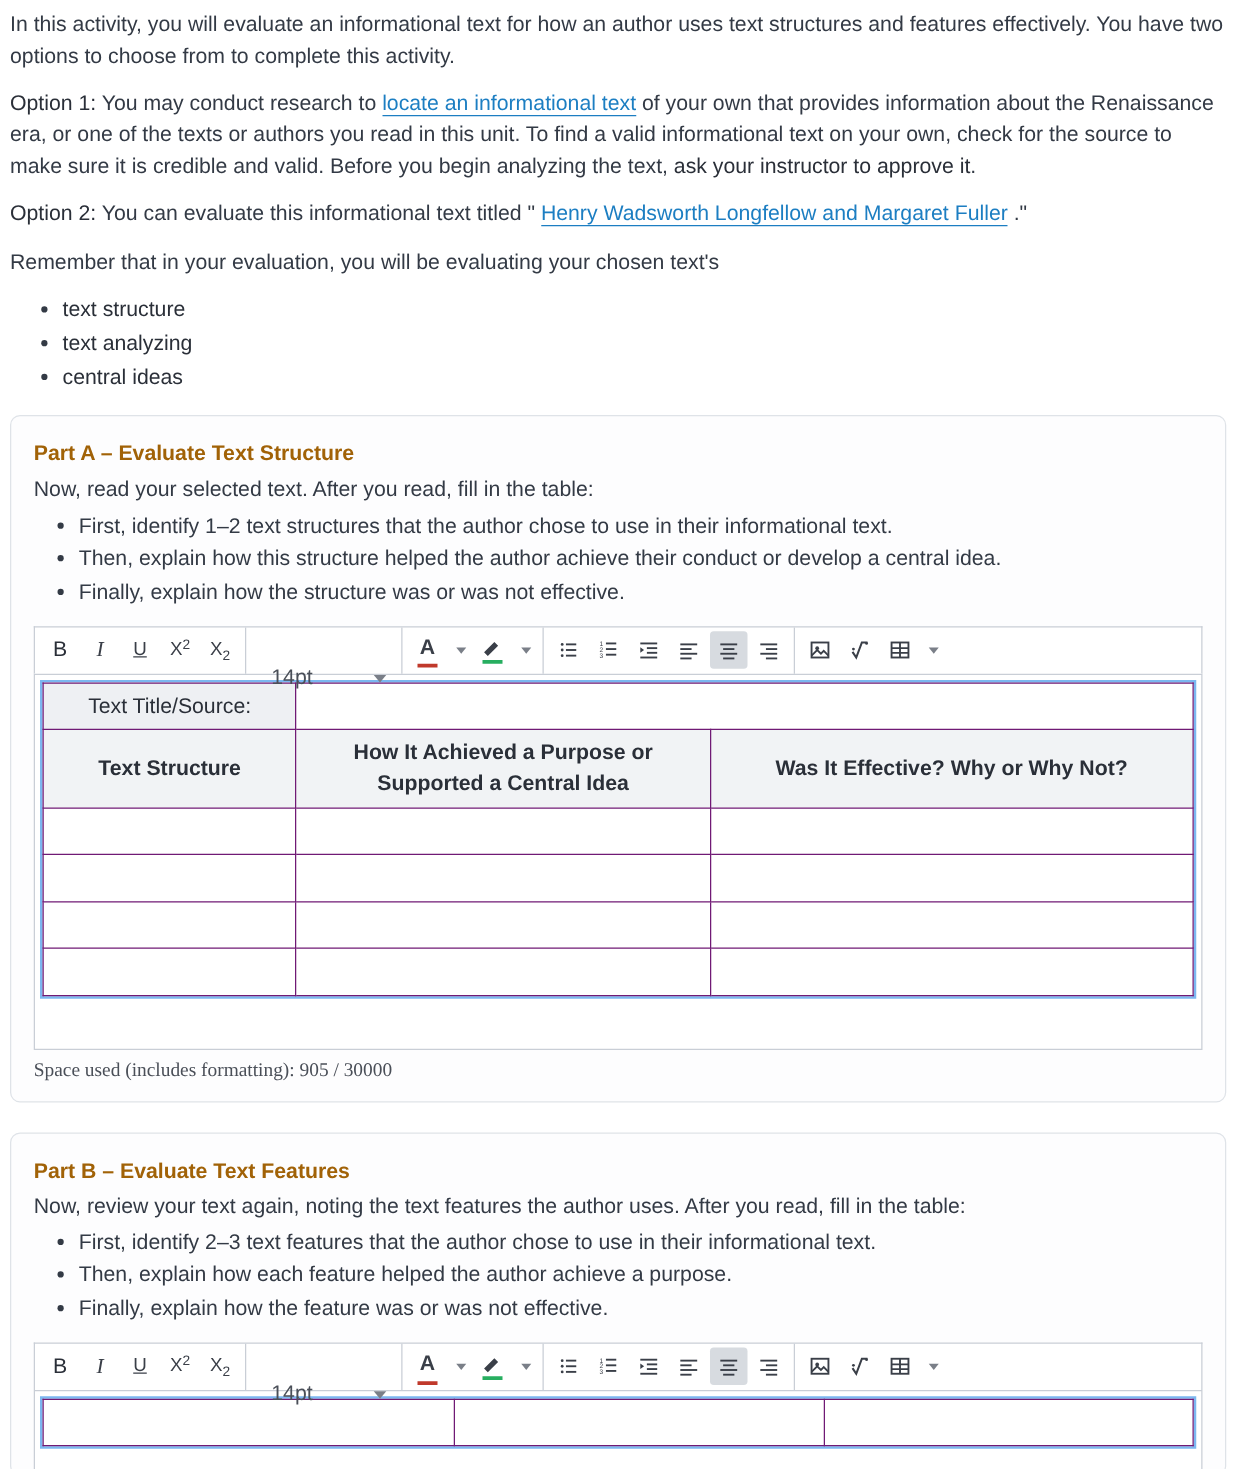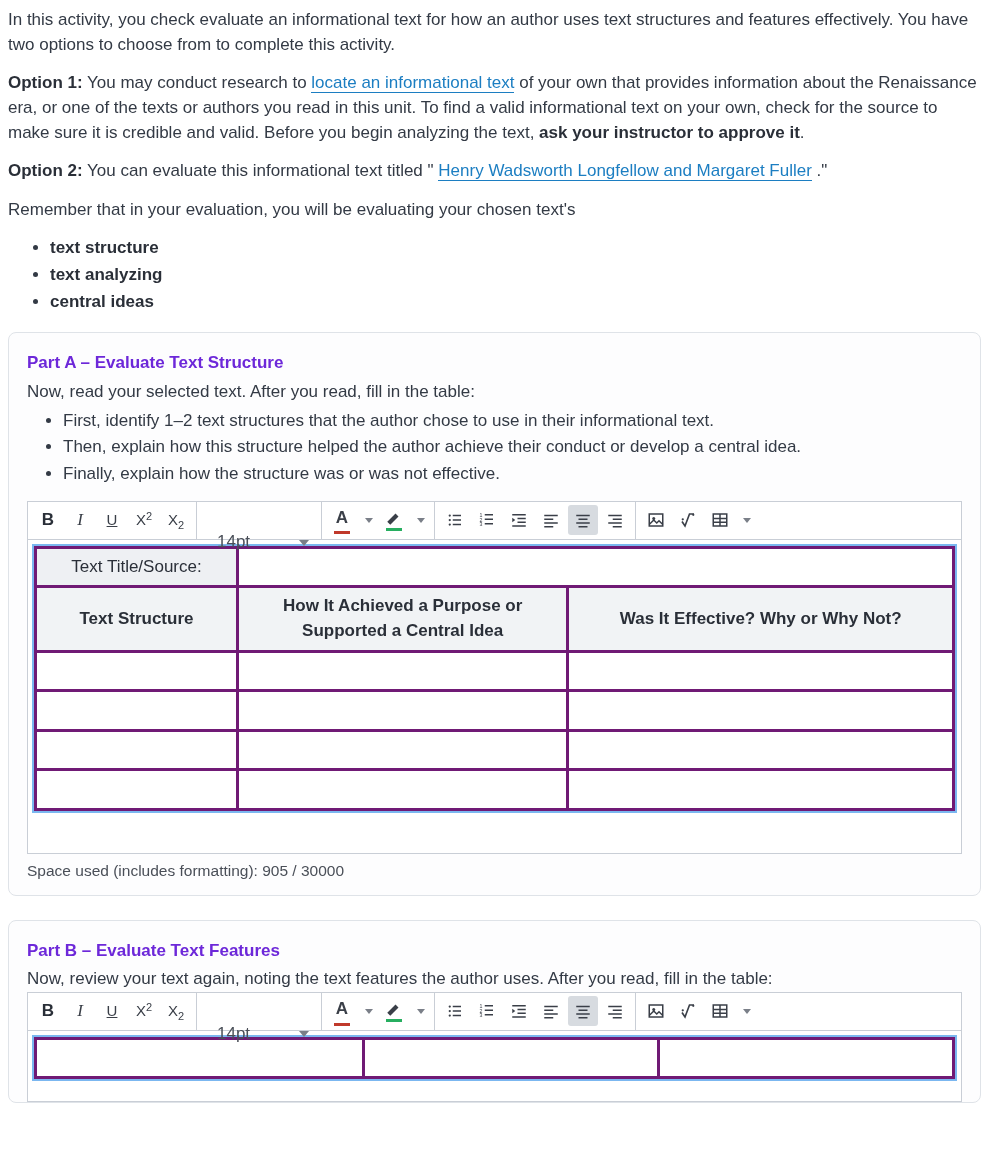--- a/index.html
+++ b/index.html
@@ -1,56 +1,56 @@
 <!DOCTYPE html>
 <html><head>
 <meta charset="utf-8">
 <style>
   * { box-sizing: border-box; margin: 0; padding: 0; }
   body { font-family: "Segoe UI", Arial, sans-serif; color: #333a45; width: 989px; padding: 8px; font-size: 17px; line-height: 1.45; }
   a { color: #1c7ec2; text-decoration: none; border-bottom: 1px solid #1c7ec2; }
   p { margin-bottom: 14px; }
-  strong { font-weight: 700; color: #2a2f38; }
+  strong { font-weight: 400; color: #2a2f38; }
   .bullets { margin: 4px 0 18px 42px; }
   .bullets li { margin-bottom: 2px; }
   .bullets-inner { margin: 4px 0 14px 36px; }
   .bullets-inner li { margin-bottom: 2px; }
 
   .part-box { border: 1px solid #dfe3e8; border-radius: 8px; padding: 18px 18px 12px 18px; margin-bottom: 24px; background: #fdfdfe; }
-  .part-title { font-weight: 700; color: #6d28d9; margin-bottom: 4px; }
+  .part-title { font-weight: 700; color: #a16207; margin-bottom: 4px; }
 
   .toolbar { display: flex; align-items: stretch; border: 1px solid #c9ced6; border-bottom: none; border-radius: 0; background: #fff; height: 38px; }
   .tb-group { display: flex; align-items: center; padding: 0 4px; border-right: 1px solid #c9ced6; }
   .tb-group:last-child { border-right: none; }
   .tb-btn { width: 30px; height: 30px; margin: 0 1px; display: inline-flex; align-items: center; justify-content: center; border-radius: 3px; cursor: pointer; color: #3a3f48; }
   .tb-btn.active { background: #d7dbe0; }
   .tb-btn svg { width: 18px; height: 18px; }
   .tb-font { padding: 0 8px; color: #4a4f58; }
   .tb-select { width: 116px; height: 30px; display: flex; align-items: center; justify-content: space-between; padding: 0 8px; margin-top: 45px; }
   .chev { border-left: 5px solid transparent; border-right: 5px solid transparent; border-top: 6px solid #7a7f88; width: 0; height: 0; margin-left: 4px; }
   .chev-sm { border-left: 4px solid transparent; border-right: 4px solid transparent; border-top: 5px solid #7a7f88; width: 0; height: 0; margin-left: 2px; }
   .color-a { display:flex; flex-direction:column; align-items:center; justify-content:center; }
   .color-a .bar { height:3px; width:16px; margin-top:1px; }
 
   .editor-frame { border: 1px solid #c9ced6; background: #fff; padding: 4px 4px 40px 4px; }
   .tbl-wrap { border: 2px solid #7bb7f0; }
   table.ed { width: 100%; border-collapse: collapse; }
-  table.ed td, table.ed th { border: 3px solid #701a75; padding: 6px 20px; font-weight: 400; }
+  table.ed td, table.ed th { border: 1px solid #701a75; padding: 6px 20px; font-weight: 400; }
   table.ed th { background: #f1f3f5; font-weight: 700; text-align: center; color: #2a2f38; }
   .hdr-row th { background: #eef0f3; }
   .title-cell { background: #eef0f3; font-weight: 700; text-align: center; color: #2a2f38; width: 200px; }
-  .space-used { font-size: 15.5px; color: #4a4f58; margin-top: 6px; }
+  .space-used { font-size: 15.5px; color: #4a4f58; margin-top: 6px; font-family: Liberation Serif, serif; }
 
   .sup { font-size: 11px; position: relative; top: -5px; }
   .sub { font-size: 11px; position: relative; top: 4px; }
 </style>
 </head>
 <body>
 
-<p>In this activity, you check evaluate an informational text for how an author uses text structures and features effectively. You have two options to choose from to complete this activity.</p>
+<p>In this activity, you will evaluate an informational text for how an author uses text structures and features effectively. You have two options to choose from to complete this activity.</p>
 
 <p>
   <strong>Option 1:</strong><span> You may conduct research to </span><a href="#">locate an informational text</a><span> of your own that provides information about the Renaissance era, or one of the texts or authors you read in this unit. To find a valid informational text on your own, check for the source to make sure it is credible and valid. Before you begin analyzing the text, </span><strong>ask your instructor to approve it</strong><span>.</span>
 </p>
 
 <p>
   <strong>Option 2:</strong><span> You can evaluate this informational text titled " </span><a href="#">Henry Wadsworth Longfellow and Margaret Fuller</a><span> ."</span>
 </p>
 
 <p>Remember that in your evaluation, you will be evaluating your chosen text's</p>
@@ -236,20 +236,25 @@
     </tbody>
         </table>
     </div>
   </div>
   <div class="space-used"><span>Space used (includes formatting): </span><span>905 / 30000</span></div>
 </div>
 
 <div class="part-box" style="padding-bottom:0">
   <div class="part-title">Part B – Evaluate Text Features</div>
   <div>Now, review your text again, noting the text features the author uses. After you read, fill in the table:</div>
+  <ul class="bullets-inner">
+    <li>First, identify 2–3 text features that the author chose to use in their informational text.</li>
+    <li>Then, explain how each feature helped the author achieve a purpose.</li>
+    <li>Finally, explain how the feature was or was not effective.</li>
+  </ul>
 
   <div class="toolbar">
     <div class="tb-group">
       <span class="tb-btn">
           <strong style="font-size:17px">B</strong>
         </span>
       <span class="tb-btn">
           <em style="font-size:17px;font-family:serif">I</em>
         </span>
       <span class="tb-btn">

